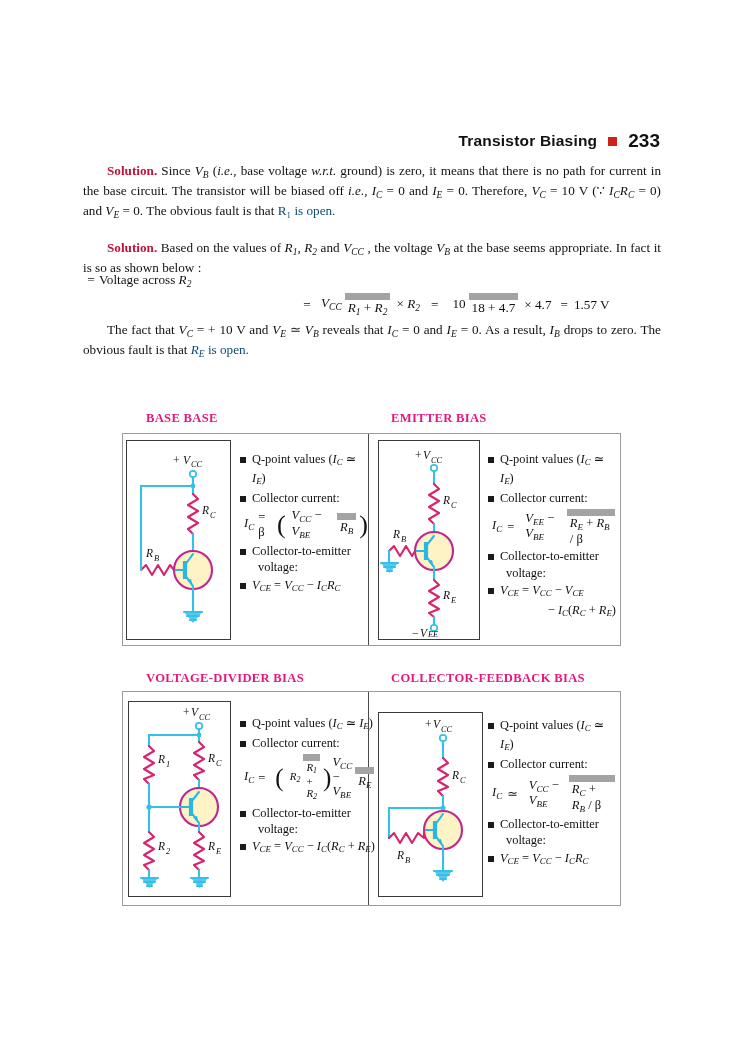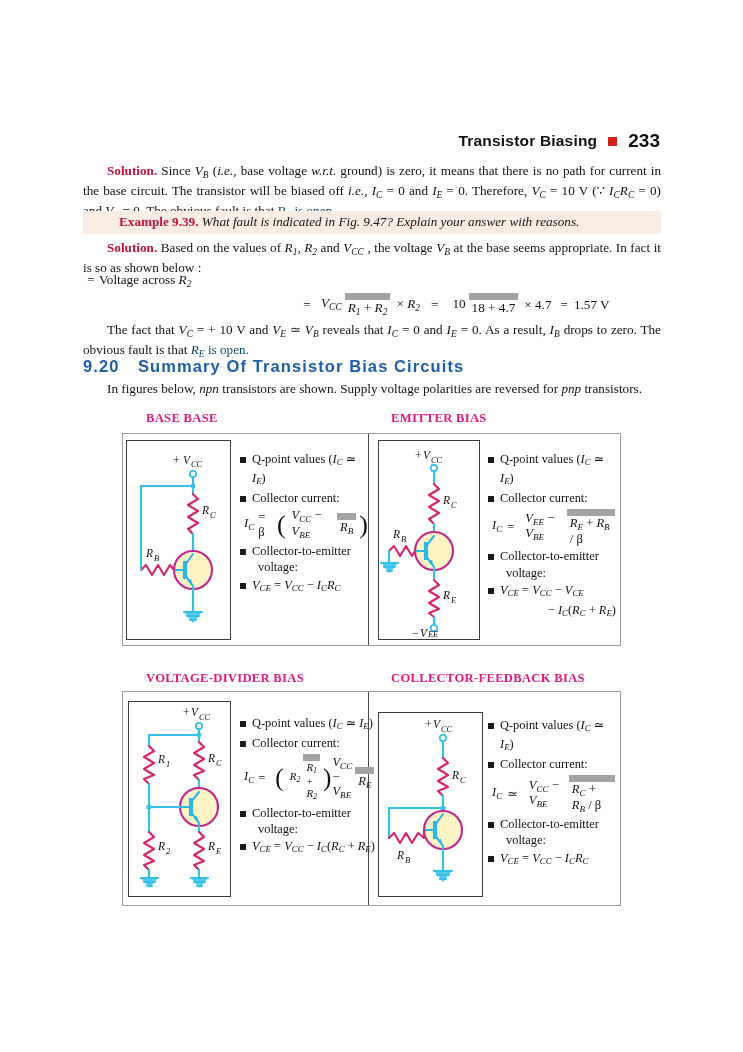--- a/index.html
+++ b/index.html
@@ -93,26 +93,20 @@
 
   <div class="col" style="top:163px;">
     <p class="body">
       <span class="ind"></span><span class="sol">Solution.</span>
       <span>Since </span><var>V<sub>B</sub></var><span> (</span><i class="em">i.e.,</i><span> base voltage </span><i class="em">w.r.t.</i><span> ground) is zero, it means that there is no path for current in the base circuit.  The transistor will be biased off </span><i class="em">i.e.,</i>
       <var>I<sub>C</sub></var> = 0 and <var>I<sub>E</sub></var> = 0.  Therefore, <var>V<sub>C</sub></var> = 10 V  (<span>∵</span> <var>I<sub>C</sub>R<sub>C</sub></var> = 0) and <var>V<sub>E</sub></var> = 0.  The obvious fault is that
       <span class="redital">R₁ is open.</span>
     </p>
   </div>
 
-  <div class="exbox" style="top:211px;">
-    <div class="inner">
-      <span class="ex-label">Example 9.39.</span>
-      <span class="ex-text">What fault is indicated in Fig. 9.47? Explain your answer with reasons.</span>
-    </div>
-  </div>
 
   <div class="col" style="top:240px;">
     <p class="body">
       <span class="ind"></span><span class="sol">Solution.</span>
       Based on the values of <var>R</var><sub>1</sub>, <var>R</var><sub>2</sub> and <var>V<sub>CC</sub></var> , the voltage <var>V<sub>B</sub></var> at the base seems appropriate.
       In fact it is so as shown below :
     </p>
   </div>
 
   <div class="mathblock" style="top:272px;">
@@ -139,31 +133,21 @@
     </div>
   </div>
 
   <div class="col" style="top:322px;">
     <p class="body">
       <span class="ind"></span>The fact that  <var>V<sub>C</sub></var> = + 10 V and  <var>V<sub>E</sub></var> ≃ <var>V<sub>B</sub></var> reveals that  <var>I<sub>C</sub></var> = 0 and <var>I<sub>E</sub></var> = 0.  As a result,  <var>I<sub>B</sub></var> drops to zero.  The obvious fault is that
       <span class="redital"><var>R<sub>E</sub></var> is open.</span>
     </p>
   </div>
 
-  <div class="sechead" style="top:357px;">
-    <span>9.20</span>
-    <span style="display:inline-block;width:7px;"></span>
-    <span>Summary Of Transistor Bias Circuits</span>
-  </div>
-
-  <div class="col" style="top:381px;">
-    <p class="body">
-      <span class="ind"></span><span>In figures below, </span><i class="em">npn</i><span> transistors are shown. Supply voltage polarities are reversed for </span><i class="em">pnp</i><span> transistors.</span>
-    </p>
-  </div>
+
 
   <div class="figcap" style="left:146px;top:411px;">BASE BASE</div>
   <div class="figcap" style="left:391px;top:411px;">EMITTER BIAS</div>
 
   <div class="group" style="left:122px;top:433px;width:497px;height:211px;">
     <div class="vdivider" style="left:245px;top:0;height:211px;"></div>
   </div>
 
   <div class="panel" style="left:126px;top:440px;width:103px;height:198px;">
     <svg width="101" height="196" viewBox="0 0 101 196">

